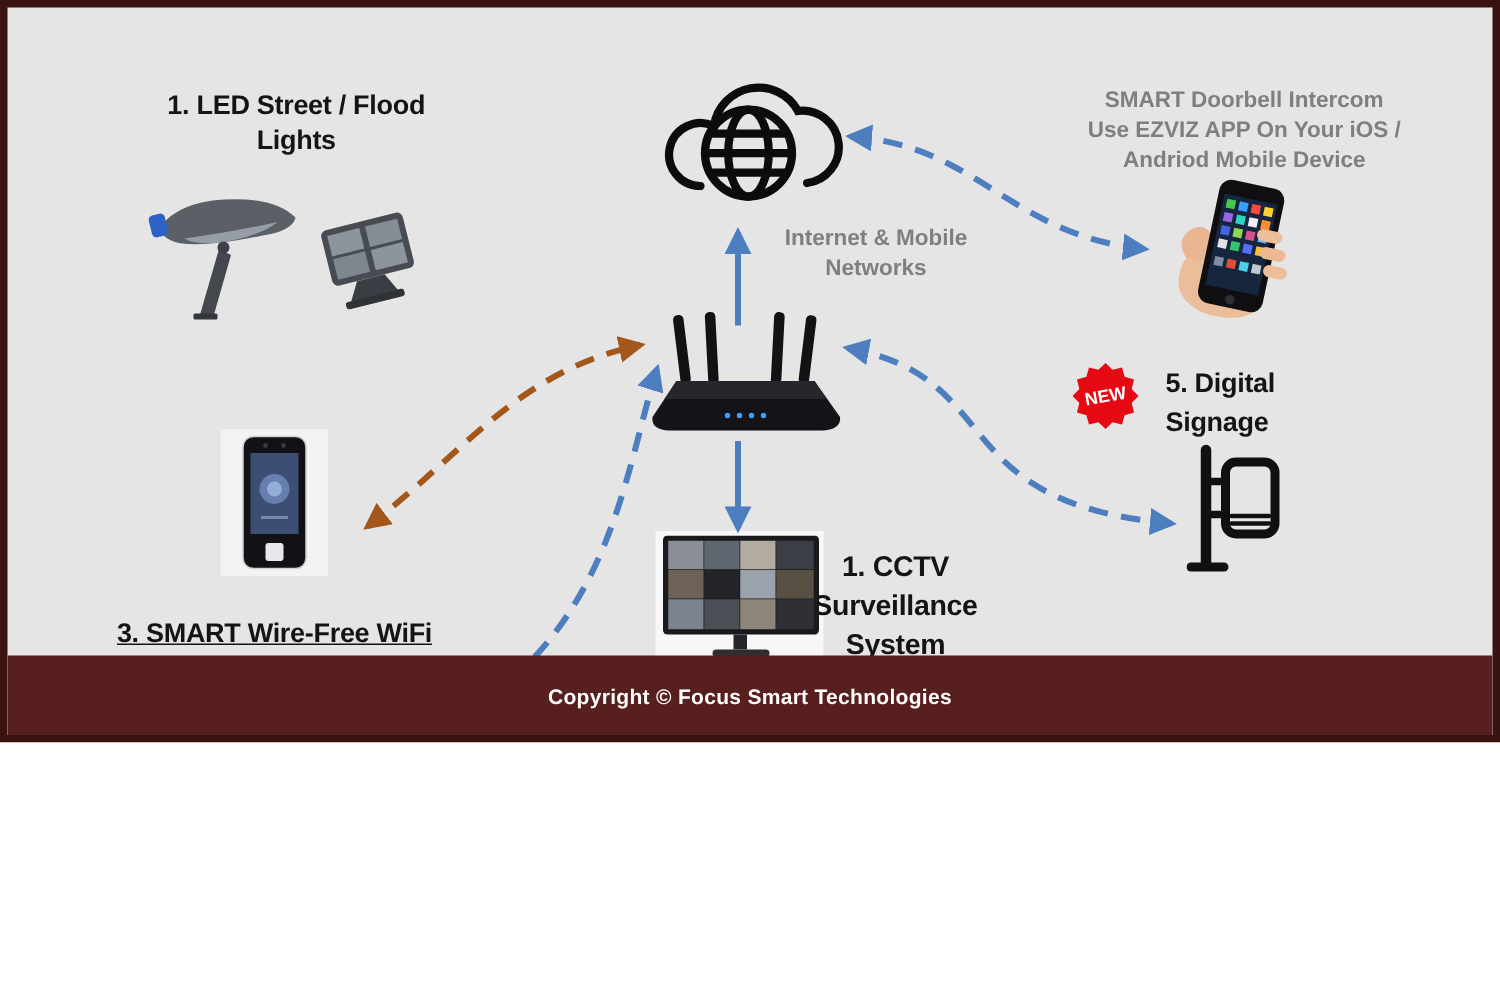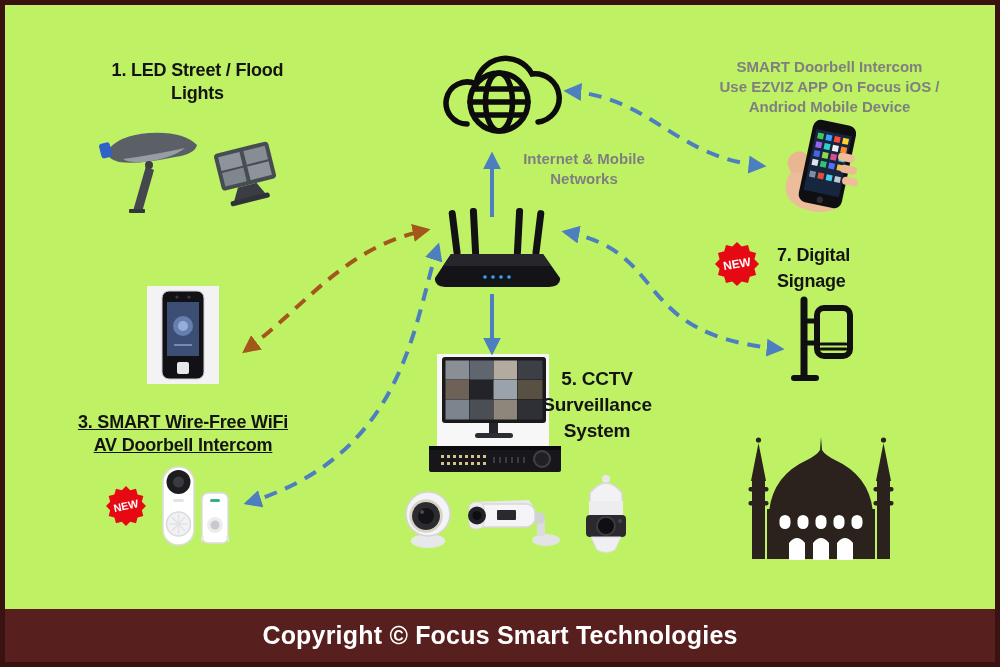--- a/index.html
+++ b/index.html
@@ -1,25 +1,25 @@
 <!DOCTYPE html>
 <html style="--border: #3a1311; --footer-bg: #571f1d; --footer-text: #ffffff; --title-text: #141414; --muted-text: #7f7f7f; --arrow-blue: #4d7ebf; --arrow-brown: #a3571a; --badge-red: #e60914; --mosque: #2b211d;"><head>
 <meta charset="utf-8">
 <style>
   html,body{margin:0;padding:0;background:#ffffff;font-family:"Liberation Sans",sans-serif;}
-  .canvas{position:relative;width:1000px;height:667px;box-sizing:border-box;background:#bef264;
+  .canvas{position:relative;width:1000px;height:495px;box-sizing:border-box;background:#e5e5e5;
           border:5px solid var(--border,#3a1311);overflow:hidden;}
   .abs{position:absolute;}
   .title{font-weight:bold;color:var(--title-text,#141414);white-space:pre-line;text-align:center;
          line-height:1.3;letter-spacing:-0.2px;}
   .muted{font-weight:bold;color:var(--muted-text,#7f7f7f);white-space:pre-line;text-align:center;
          line-height:1.32;font-size:15px;}
   .footer{position:absolute;left:0;right:0;bottom:0;height:53px;background:var(--footer-bg,#571f1d);
           color:var(--footer-text,#ffffff);display:flex;align-items:center;justify-content:center;
-          font-weight:bold;font-size:25px;letter-spacing:.2px;z-index:6;}
+          font-weight:bold;font-size:14px;letter-spacing:.2px;z-index:6;}
   .overlay{position:absolute;left:0;top:0;pointer-events:none;z-index:5;}
   .dashed{fill:none;stroke-width:4;stroke-dasharray:13 9;}
   .solid{fill:none;stroke-width:4;}
   .blue{stroke:var(--arrow-blue,#4d7ebf);}
   .brown{stroke:var(--arrow-brown,#a3571a);}
   .mfb{fill:var(--arrow-blue,#4d7ebf);}
   .mfn{fill:var(--arrow-brown,#a3571a);}
   .badge-star{fill:var(--badge-red,#e60914);}
   .badge-text{fill:#ffffff;font-weight:bold;font-family:"Liberation Sans",sans-serif;}
   .mosque-fill{fill:var(--mosque,#2b211d);}
@@ -60,21 +60,21 @@
       <circle cx="66" cy="71" r="29"></circle>
       <ellipse cx="66" cy="71" rx="13.5" ry="29"></ellipse>
       <path d="M 41 58 H 91 M 37 71 H 95 M 41 84 H 91"></path>
     </g>
   </svg>
 
   <div class="abs muted" style="left:495px;top:144px;width:168px;">Internet &amp; Mobile
 Networks</div>
 
   <div class="abs muted" style="left:672px;top:52px;width:305px;">SMART Doorbell Intercom
-Use EZVIZ APP On Focus iOS /
+Use EZVIZ APP On Your iOS /
 Andriod Mobile Device</div>
 
   <svg class="abs" style="left:770px;top:113px;" width="98" height="98" viewBox="0 0 98 98">
     <path d="M 12 62 Q 6 80 26 90 Q 50 99 64 88 L 68 70 L 30 48 Q 15 49 12 62 Z" fill="#ecbd9a"></path>
     <path d="M 16 54 Q 8 42 19 35 Q 28 30 33 39 L 29 56 Z" fill="#e9b691"></path>
     <g transform="rotate(12 52 48)">
       <rect x="30" y="4" width="44" height="84" rx="8" fill="#0f0f12"></rect>
       <rect x="34" y="14" width="36" height="62" fill="#16263f"></rect>
       <rect x="36.5" y="17" width="6" height="6" fill="#47c94e"></rect>
         <rect x="45" y="17" width="6" height="6" fill="#3aa0ff"></rect>
@@ -148,21 +148,21 @@
   </svg>
 
   <svg class="abs" style="left:196px;top:487px;" width="28" height="52" viewBox="0 0 28 52">
     <rect x="1" y="1" width="26" height="50" rx="6" fill="#ffffff" stroke="#dcdcde" stroke-width="1.5"></rect>
     <rect x="9" y="7" width="10" height="3" rx="1.5" fill="#36b07f"></rect>
     <circle cx="14" cy="33" r="8" fill="#ededef"></circle>
     <circle cx="14" cy="33" r="4.5" fill="#c9c9cd"></circle>
     <path d="M 2 44 L 0 50 M 26 44 L 28 50" stroke="#e6e6e8" stroke-width="2"></path>
   </svg>
 
-  <div class="abs title" style="left:522px;top:361px;width:140px;font-size:19px;line-height:1.38;z-index:2;">5. CCTV
+  <div class="abs title" style="left:522px;top:361px;width:140px;font-size:19px;line-height:1.38;z-index:2;">1. CCTV
 Surveillance
 System</div>
 
   <div class="abs" style="left:432px;top:349px;width:112px;height:100px;background:#f7f7f7;z-index:1;"></div>
 
   <svg class="abs" style="left:437px;top:352px;z-index:3;" width="104" height="96" viewBox="0 0 104 96">
     <rect x="0" y="0" width="104" height="66" rx="3" fill="#1a1a1c"></rect>
     <rect x="3.5" y="3.5" width="23.5" height="19" fill="#8a8f96"></rect>
       <rect x="27.5" y="3.5" width="23.5" height="19" fill="#5f6670"></rect>
       <rect x="51.5" y="3.5" width="23.5" height="19" fill="#b3aba0"></rect>
@@ -240,21 +240,21 @@
     <circle cx="26" cy="55" r="9" fill="#101014" stroke="#3c3c42" stroke-width="2"></circle>
     <circle cx="40" cy="50" r="2" fill="#45454d"></circle>
     <path d="M 11 66 L 41 66 L 35 79 Q 26 84 17 79 Z" fill="#f0f0f2" stroke="#dcdcde" stroke-width="1"></path>
   </svg>
 
   <svg class="abs" style="left:710px;top:237px;z-index:3;" width="44" height="44" viewBox="0 0 100 100">
     <path class="badge-star" d="M100,50 L89.6,60.6 L93.3,75 L79,79 L75,93.3 L60.6,89.6 L50,100 L39.4,89.6 L25,93.3 L21,79 L6.7,75 L10.4,60.6 L0,50 L10.4,39.4 L6.7,25 L21,21 L25,6.7 L39.4,10.4 L50,0 L60.6,10.4 L75,6.7 L79,21 L93.3,25 L89.6,39.4 Z"></path>
     <text class="badge-text" x="50" y="59" text-anchor="middle" font-size="27" transform="rotate(-10 50 50)">NEW</text>
   </svg>
 
-  <div class="abs title" style="left:772px;top:237px;width:120px;font-size:18px;text-align:left;line-height:1.45;">7. Digital
+  <div class="abs title" style="left:772px;top:237px;width:120px;font-size:18px;text-align:left;line-height:1.45;">5. Digital
 Signage</div>
 
   <svg class="abs" style="left:786px;top:291px;" width="64" height="90" viewBox="0 0 64 90">
     <g stroke="#101010" fill="none" stroke-linecap="round">
       <path d="M 13 4 L 13 80" stroke-width="7"></path>
       <path d="M 3 82 L 25 82" stroke-width="6"></path>
       <path d="M 13 25 L 26 25 M 13 47 L 26 47" stroke-width="5"></path>
       <rect x="26" y="12" width="33" height="48" rx="7" stroke-width="6"></rect>
       <path d="M 30 48 L 55 48 M 30 53 L 55 53" stroke-width="3"></path>
     </g>

